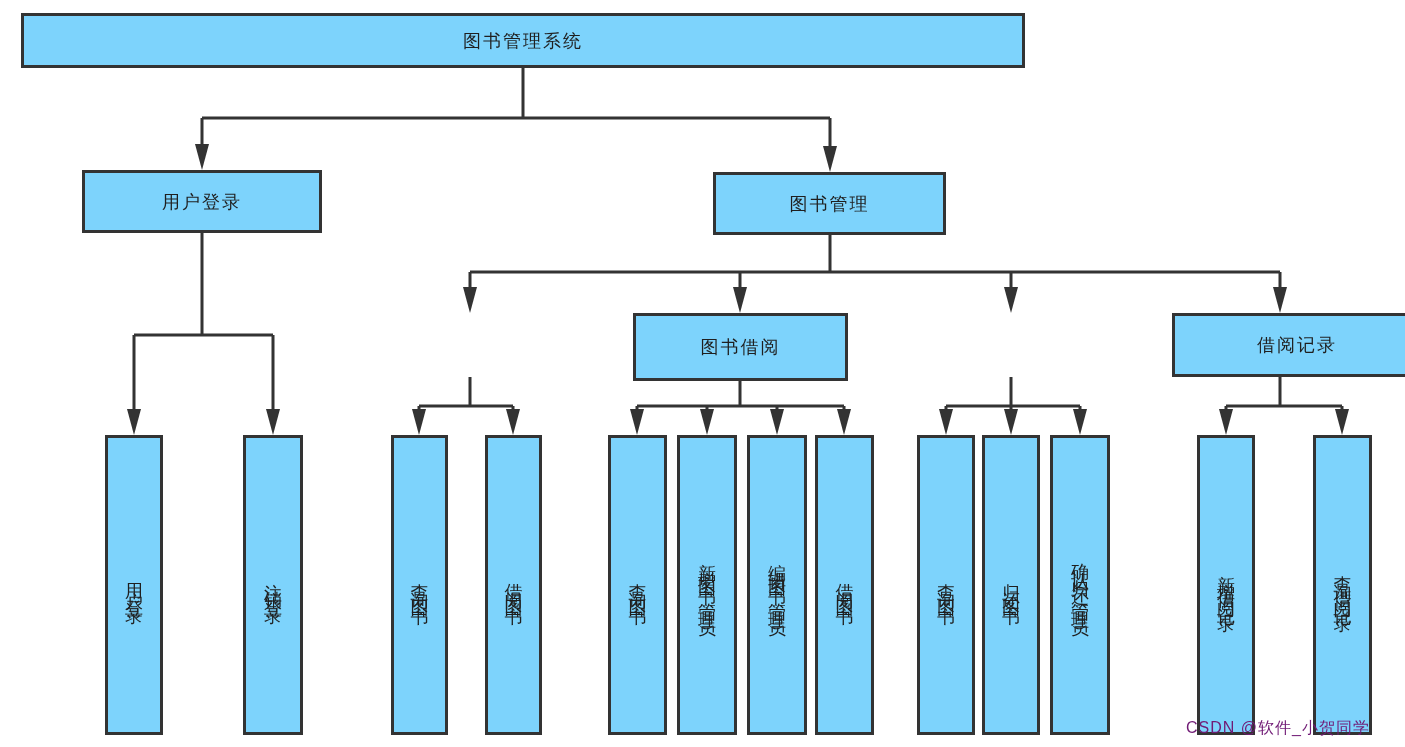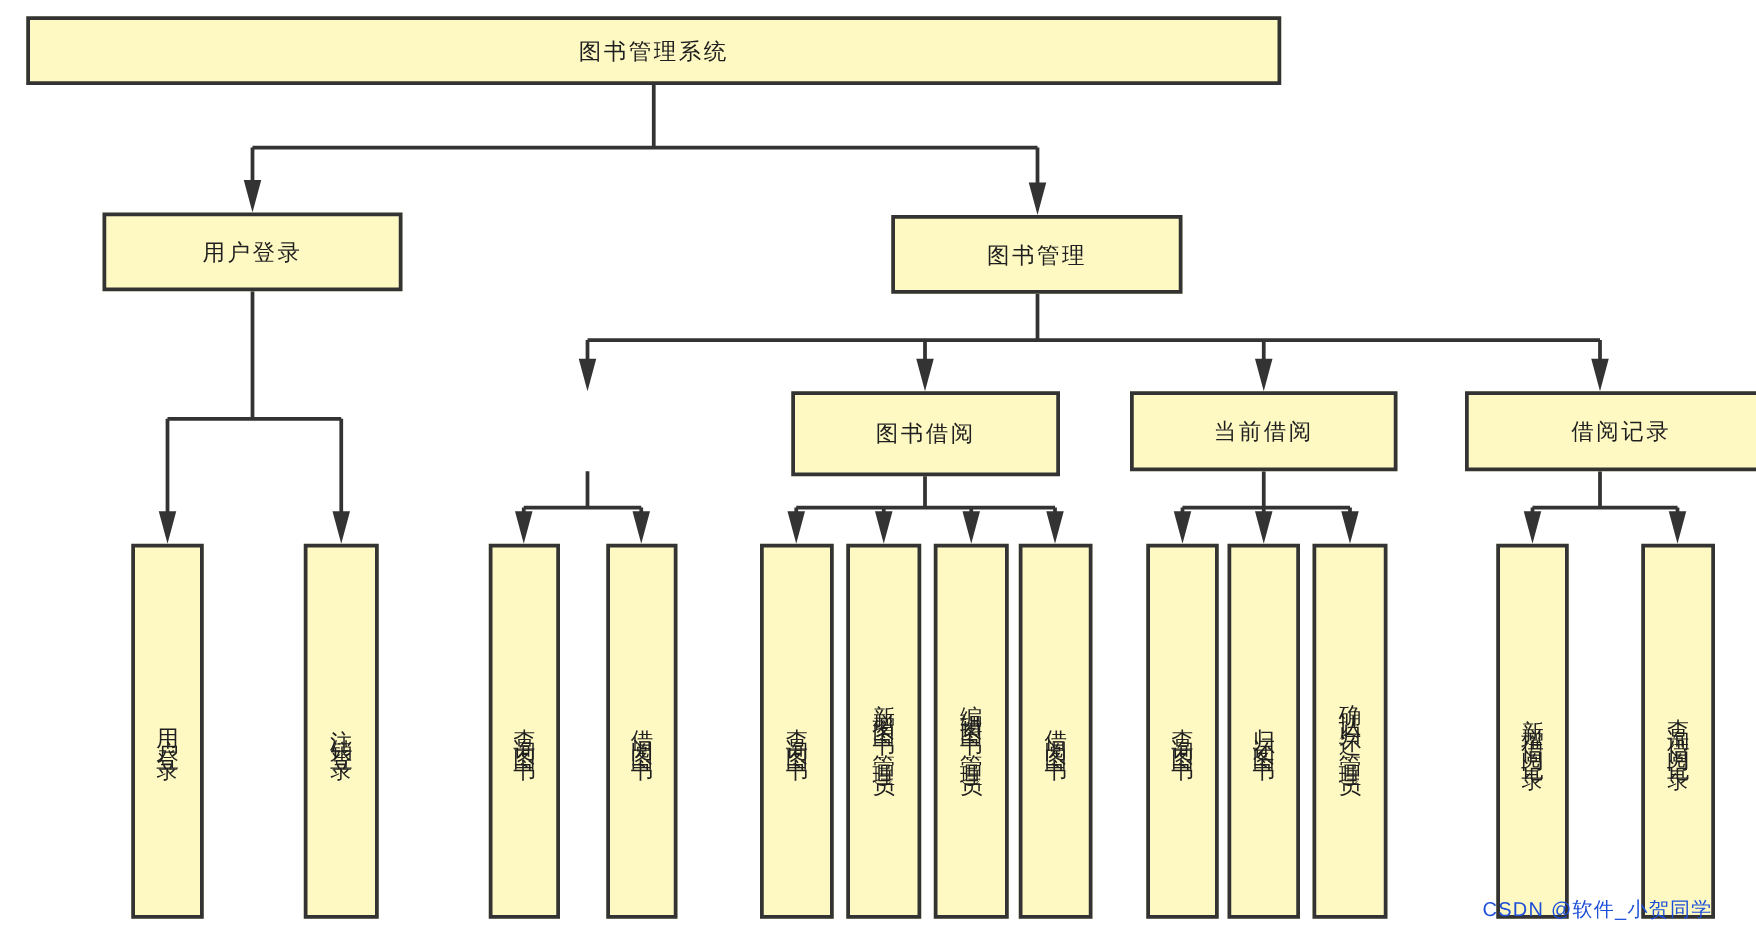--- a/index.html
+++ b/index.html
@@ -28,21 +28,21 @@
     stroke-width: 3;
     fill: none;
   }
   .connectors polygon {
     fill: #333333;
     stroke: none;
   }
   .node {
     position: absolute;
     box-sizing: border-box;
-    background: #fef9c3;
+    background: #7dd3fc;
     border: 3px solid #333333;
     color: #1f1f1f;
     display: flex;
     align-items: center;
     justify-content: center;
     z-index: 2;
     font-size: 18px;
     letter-spacing: 2px;
     white-space: nowrap;
   }
@@ -52,21 +52,21 @@
     letter-spacing: 8px;
     white-space: normal;
     line-height: 1;
   }
   .watermark {
     position: absolute;
     left: 1186px;
     top: 718px;
     z-index: 3;
     font-size: 16px;
-    color: #1d4ed8;
+    color: #701a75;
     letter-spacing: 1px;
   }
 </style>
 </head>
 <body>
 
 <div class="canvas">
 
   <svg class="connectors" viewBox="0 0 1405 747">
     <g>
@@ -110,21 +110,20 @@
       <polygon points="1335,409 1349,409 1342,435"></polygon>
     </g>
   </svg>
 
   <div class="node" style="left:21px; top:13px; width:1004px; height:55px;">图书管理系统</div>
 
   <div class="node" style="left:82px; top:170px; width:240px; height:63px;">用户登录</div>
   <div class="node" style="left:713px; top:172px; width:233px; height:63px;">图书管理</div>
 
   <div class="node" style="left:633px; top:313px; width:215px; height:68px;">图书借阅</div>
-  <div class="node" style="left:904px; top:313px; width:214px; height:64px;">当前借阅</div>
   <div class="node" style="left:1172px; top:313px; width:250px; height:64px;">借阅记录</div>
 
   <div class="node vert" style="left:105px; top:435px; width:58px; height:300px;">用户登录</div>
   <div class="node vert" style="left:243px; top:435px; width:60px; height:300px;">注销登录</div>
 
   <div class="node vert" style="left:391px; top:435px; width:57px; height:300px;">查询图书</div>
   <div class="node vert" style="left:485px; top:435px; width:57px; height:300px;">借阅图书</div>
 
   <div class="node vert" style="left:608px; top:435px; width:59px; height:300px;">查询图书</div>
   <div class="node vert" style="left:677px; top:435px; width:60px; height:300px;">新增图书（管理员）</div>

